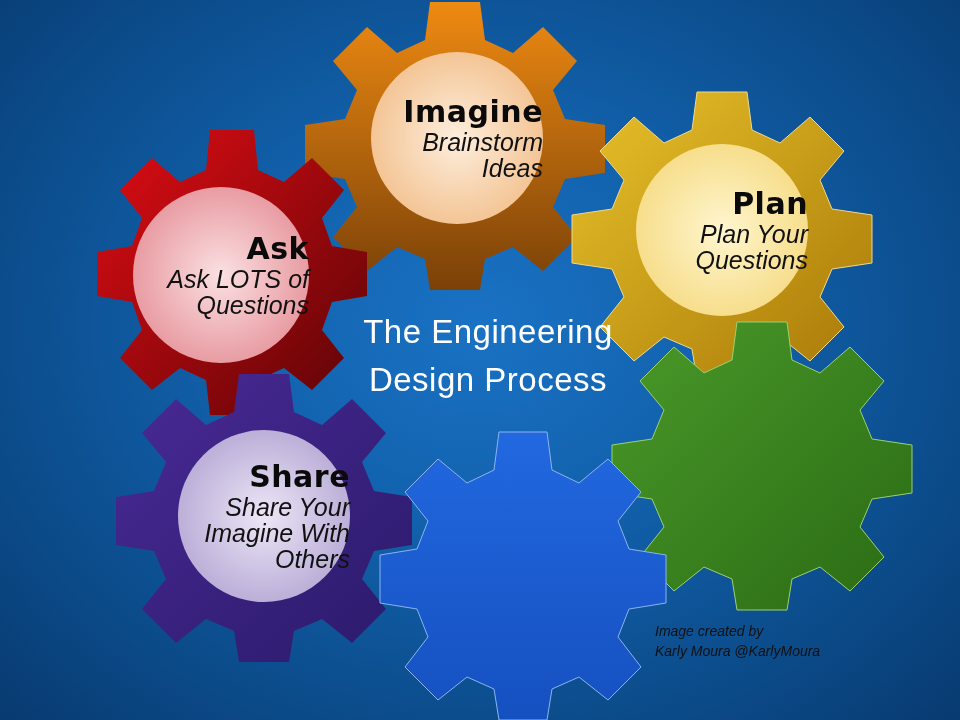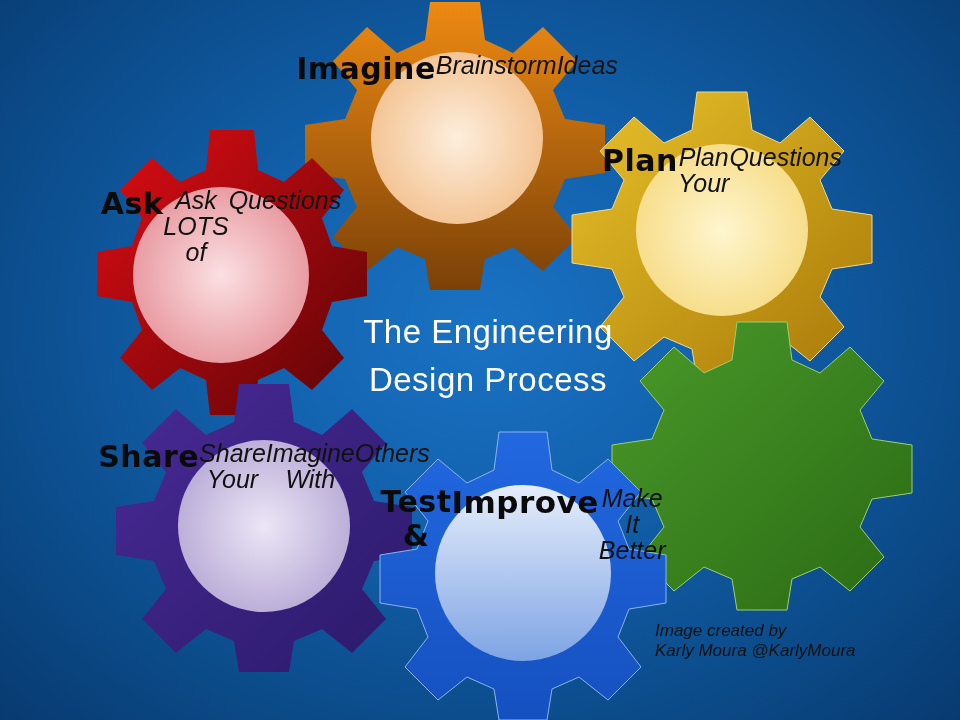--- a/index.html
+++ b/index.html
@@ -1,25 +1,25 @@
 <!DOCTYPE html>
 <html><head>
 <meta charset="utf-8">
 <style>
   html,body{margin:0;padding:0;}
   body{width:960px;height:720px;overflow:hidden;position:relative;
     background:radial-gradient(ellipse at 50% 45%, #1a72c4 0%, #1262ad 35%, #0b4a88 75%, #083a70 100%);
     font-family:"DejaVu Sans",sans-serif;}
   .gear{position:absolute;}
   .gear svg{position:absolute;left:0;top:0;overflow:visible;}
-  .hub{position:absolute;border-radius:50%;display:flex;align-items:flex-start;justify-content:center;text-align:center;color:#111;}
+  .hub{position:absolute;border-radius:50%;display:flex;flex-direction:column;align-items:flex-end;justify-content:center;text-align:center;color:#111;}
   .title{font-family:"DejaVu Sans",sans-serif;font-weight:bold;font-size:30px;line-height:34px;color:#0a0a0a;letter-spacing:0.5px;}
   .sub{font-family:"Liberation Sans",sans-serif;font-style:italic;font-size:25px;line-height:26px;color:#111;}
   .center-title{position:absolute;left:318px;top:308px;width:340px;text-align:center;color:#fff;font-family:"Liberation Sans",sans-serif;font-size:33px;line-height:48px;letter-spacing:0.5px;}
-  .credit{position:absolute;left:655px;top:621px;color:#111;font-family:"Liberation Sans",sans-serif;font-style:italic;font-size:17px;line-height:20px;}
+  .credit{position:absolute;left:655px;top:621px;color:#111;font-family:"Liberation Sans",sans-serif;font-style:italic;font-size:14px;line-height:20px;}
 </style>
 </head>
 <body>
 
 <svg width="0" height="0" style="position:absolute">
   <defs>
     <linearGradient id="gOrange" x1="0" y1="0" x2="0" y2="1">
         <stop offset="0" stop-color="#ee8a12"></stop>
         <stop offset="1" stop-color="#7a4108"></stop>
       </linearGradient>
@@ -102,41 +102,36 @@
     <div class="sub">Questions</div>
   </div>
 </div>
 
 <div class="gear" style="left:612px;top:320px;width:300px;height:290px;">
   <svg width="300" height="290" viewBox="-150 -145 300 290">
     <path fill="url(#gGreen)" stroke="#9cd070" stroke-width="1" d="M-25,-143 L25,-143 L30,-105 L58,-92 L88,-118 L122,-84 L98,-55 L110,-26 L150,-20 L150,28 L110,34 L98,62 L122,92 L88,126 L58,102 L30,114 L25,145 L-25,145 L-30,114 L-58,102 L-88,126 L-122,92 L-98,62 L-110,34 L-150,28 L-150,-20 L-110,-26 L-98,-55 L-122,-84 L-88,-118 L-58,-92 L-30,-105 Z"></path>
   </svg>
 </div>
 
-<div class="gear" style="left:116px;top:382px;width:296px;height:290px;">
+<div class="gear" style="left:116px;top:372px;width:296px;height:290px;">
   <svg width="296" height="290" viewBox="-148 -145 296 290">
     <path fill="url(#gPurple)" d="M-25,-143 L25,-143 L30,-105 L58,-92 L88,-118 L122,-84 L98,-55 L110,-26 L148,-20 L148,28 L110,34 L98,62 L122,92 L88,126 L58,102 L30,114 L25,145 L-25,145 L-30,114 L-58,102 L-88,126 L-122,92 L-98,62 L-110,34 L-148,28 L-148,-20 L-110,-26 L-98,-55 L-122,-84 L-88,-118 L-58,-92 L-30,-105 Z"></path>
   </svg>
   <div class="hub" style="left:62px;top:58px;width:172px;height:172px;background:radial-gradient(circle,#ece6f6 0%,#a898cc 100%);">
     <div class="title">Share</div>
     <div class="sub">Share Your</div>
     <div class="sub">Imagine With</div>
     <div class="sub">Others</div>
   </div>
 </div>
 
 <div class="gear" style="left:380px;top:430px;width:286px;height:290px;">
   <svg width="286" height="290" viewBox="-143 -145 286 290">
     <path fill="url(#gBlue)" stroke="#8ab4f0" stroke-width="1" d="M-24,-143 L24,-143 L29,-105 L56,-92 L85,-116 L118,-83 L95,-54 L106,-26 L143,-20 L143,28 L106,34 L95,62 L118,92 L85,125 L56,102 L29,114 L24,145 L-24,145 L-29,114 L-56,102 L-85,125 L-118,92 L-95,62 L-106,34 L-143,28 L-143,-20 L-106,-26 L-95,-54 L-118,-83 L-85,-116 L-56,-92 L-29,-105 Z"></path>
   </svg>
-  <div class="hub" style="left:55px;top:55px;width:176px;height:176px;background:linear-gradient(#e6eefb,#7ea4e4);">
-    <div class="title">Test &amp;</div>
-    <div class="title" style="font-size:31px;">Improve</div>
-    <div class="sub">Make It Better</div>
-  </div>
 </div>
 
 <div class="center-title">
   <div>The Engineering</div>
   <div>Design Process</div>
 </div>
 
 <div class="credit">
   <div>Image created by</div>
   <div>Karly Moura @KarlyMoura</div>

